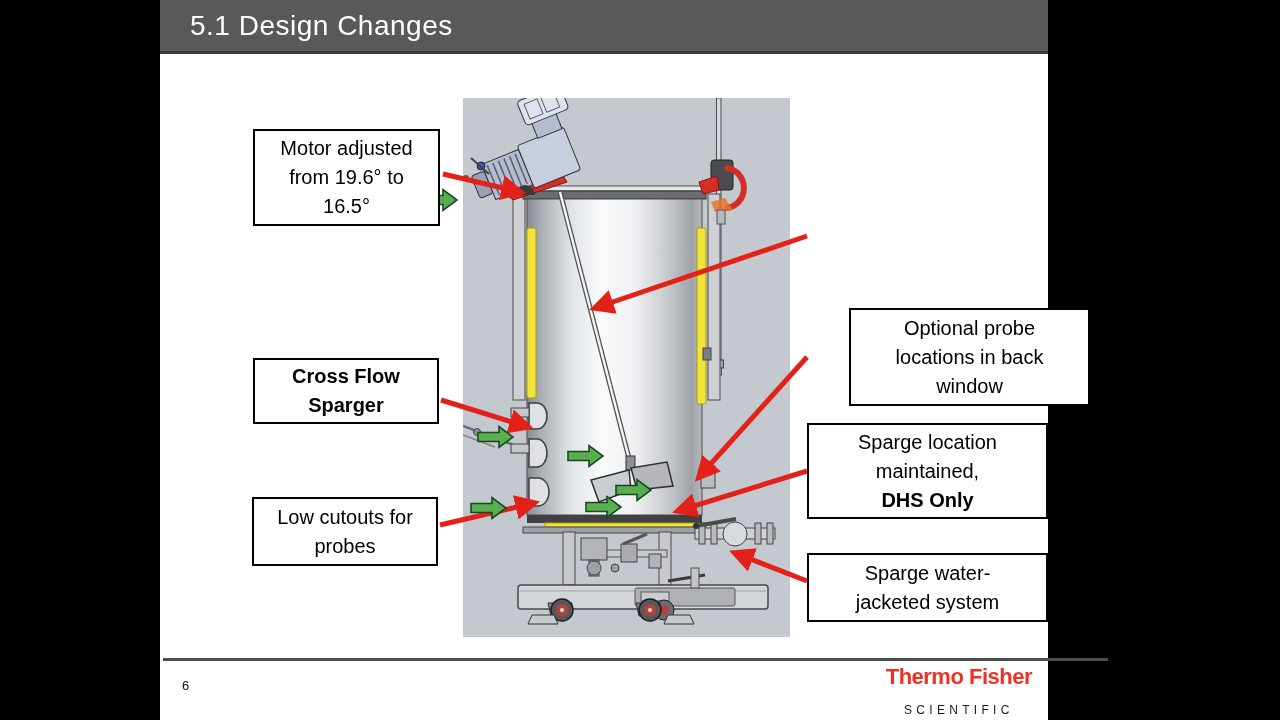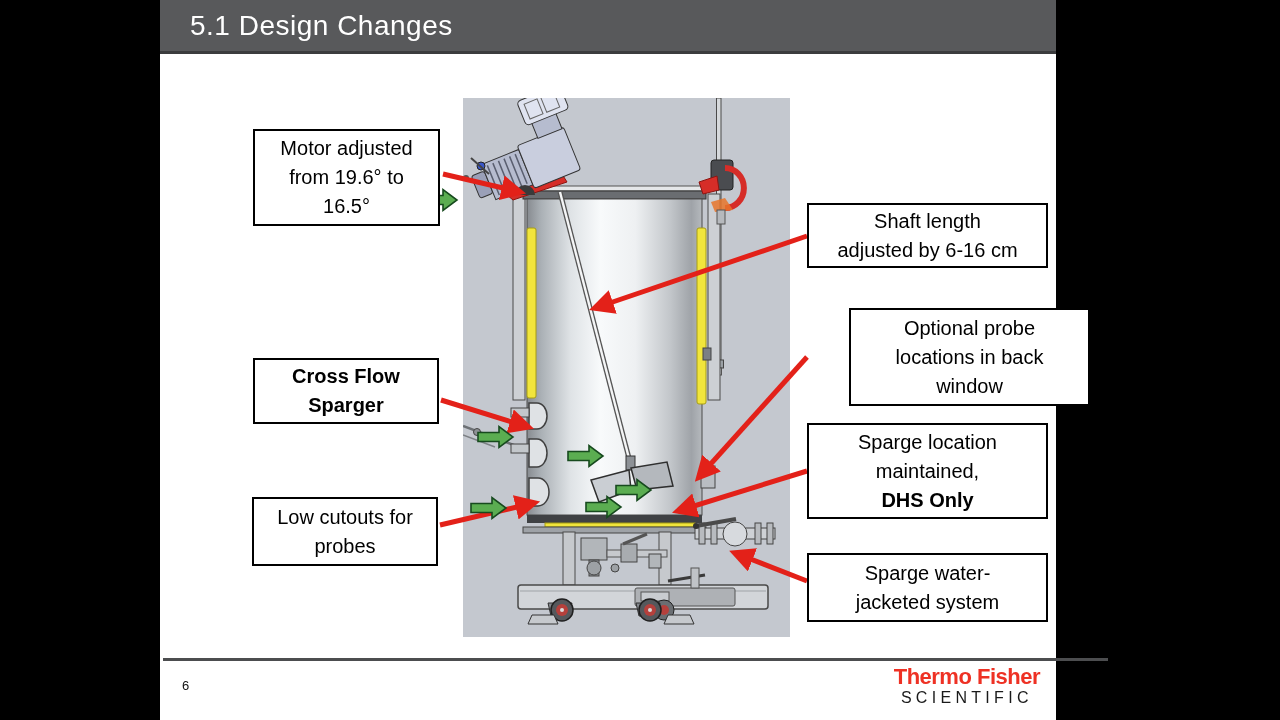--- a/index.html
+++ b/index.html
@@ -3,21 +3,20 @@
 <meta charset="utf-8">
 <style>
   html,body { margin:0; padding:0; }
   body {
     width:1280px; height:720px; position:relative; background:#000;
     font-family:"Liberation Sans", sans-serif; overflow:hidden;
   }
   .slide {
     position:absolute; left:160px; top:0; width:888px; height:720px;
     background:#ffffff;
-    padding-left:8px;
   }
   .titlebar {
     position:absolute; left:0; top:0; width:100%; height:54px;
     background:var(--title-bar,#58595b);
     border-bottom:3px solid #3b3c3e; box-sizing:border-box;
     display:flex; align-items:center; padding-left:30px;
   }
   .titlebar .title {
     color:#fff; font-size:28px; font-weight:400; letter-spacing:0.5px;
   }
@@ -53,22 +52,22 @@
     position:absolute; left:22px; top:678px; font-size:13px; color:#111; z-index:2;
   }
   .logo {
     position:absolute; right:16px; top:666px; text-align:center; z-index:2; line-height:1;
   }
   .logo .brand {
     color:var(--logo-red,#ee3124); font-weight:700; font-size:22px;
     letter-spacing:-0.5px; display:block;
   }
   .logo .subbrand {
-    color:#1a1a1a; font-weight:400; font-size:16px; letter-spacing:4.3px;
-    display:block; margin-top:2px;
+    color:#1a1a1a; font-weight:400; font-size:12px; letter-spacing:4.3px;
+    display:block; margin-top:16px;
   }
 
   
   .c-red-line { stroke:var(--arrow-red,#e32119); stroke-width:5; fill:none; }
   .c-red-fill { fill:var(--arrow-red,#e32119); }
   .c-green    { fill:var(--arrow-green,#5bad51); stroke:#174a1e; stroke-width:1.6; }
   .c-yellow   { fill:var(--guide-strip-yellow,#f1e53c); stroke:#a79d15; stroke-width:1; }
 </style>
 </head>
 <body>
@@ -261,22 +260,20 @@
       </g>
   </svg>
 
   <div class="callout co-motor">Motor adjusted
 from 19.6° to
 16.5°</div>
   <div class="callout co-crossflow">Cross Flow
 Sparger</div>
   <div class="callout co-lowcutouts">Low cutouts for
 probes</div>
-  <div class="callout co-shaft">Shaft length
-adjusted by 6-16 cm</div>
   <div class="callout co-probes">Optional probe
 locations in back
 window</div>
   <div class="callout co-sparge">
     <span>Sparge location
 maintained,</span>
     <span class="bold-line">DHS Only</span>
   </div>
   <div class="callout co-bottomwater">Sparge water-
 jacketed system</div>

